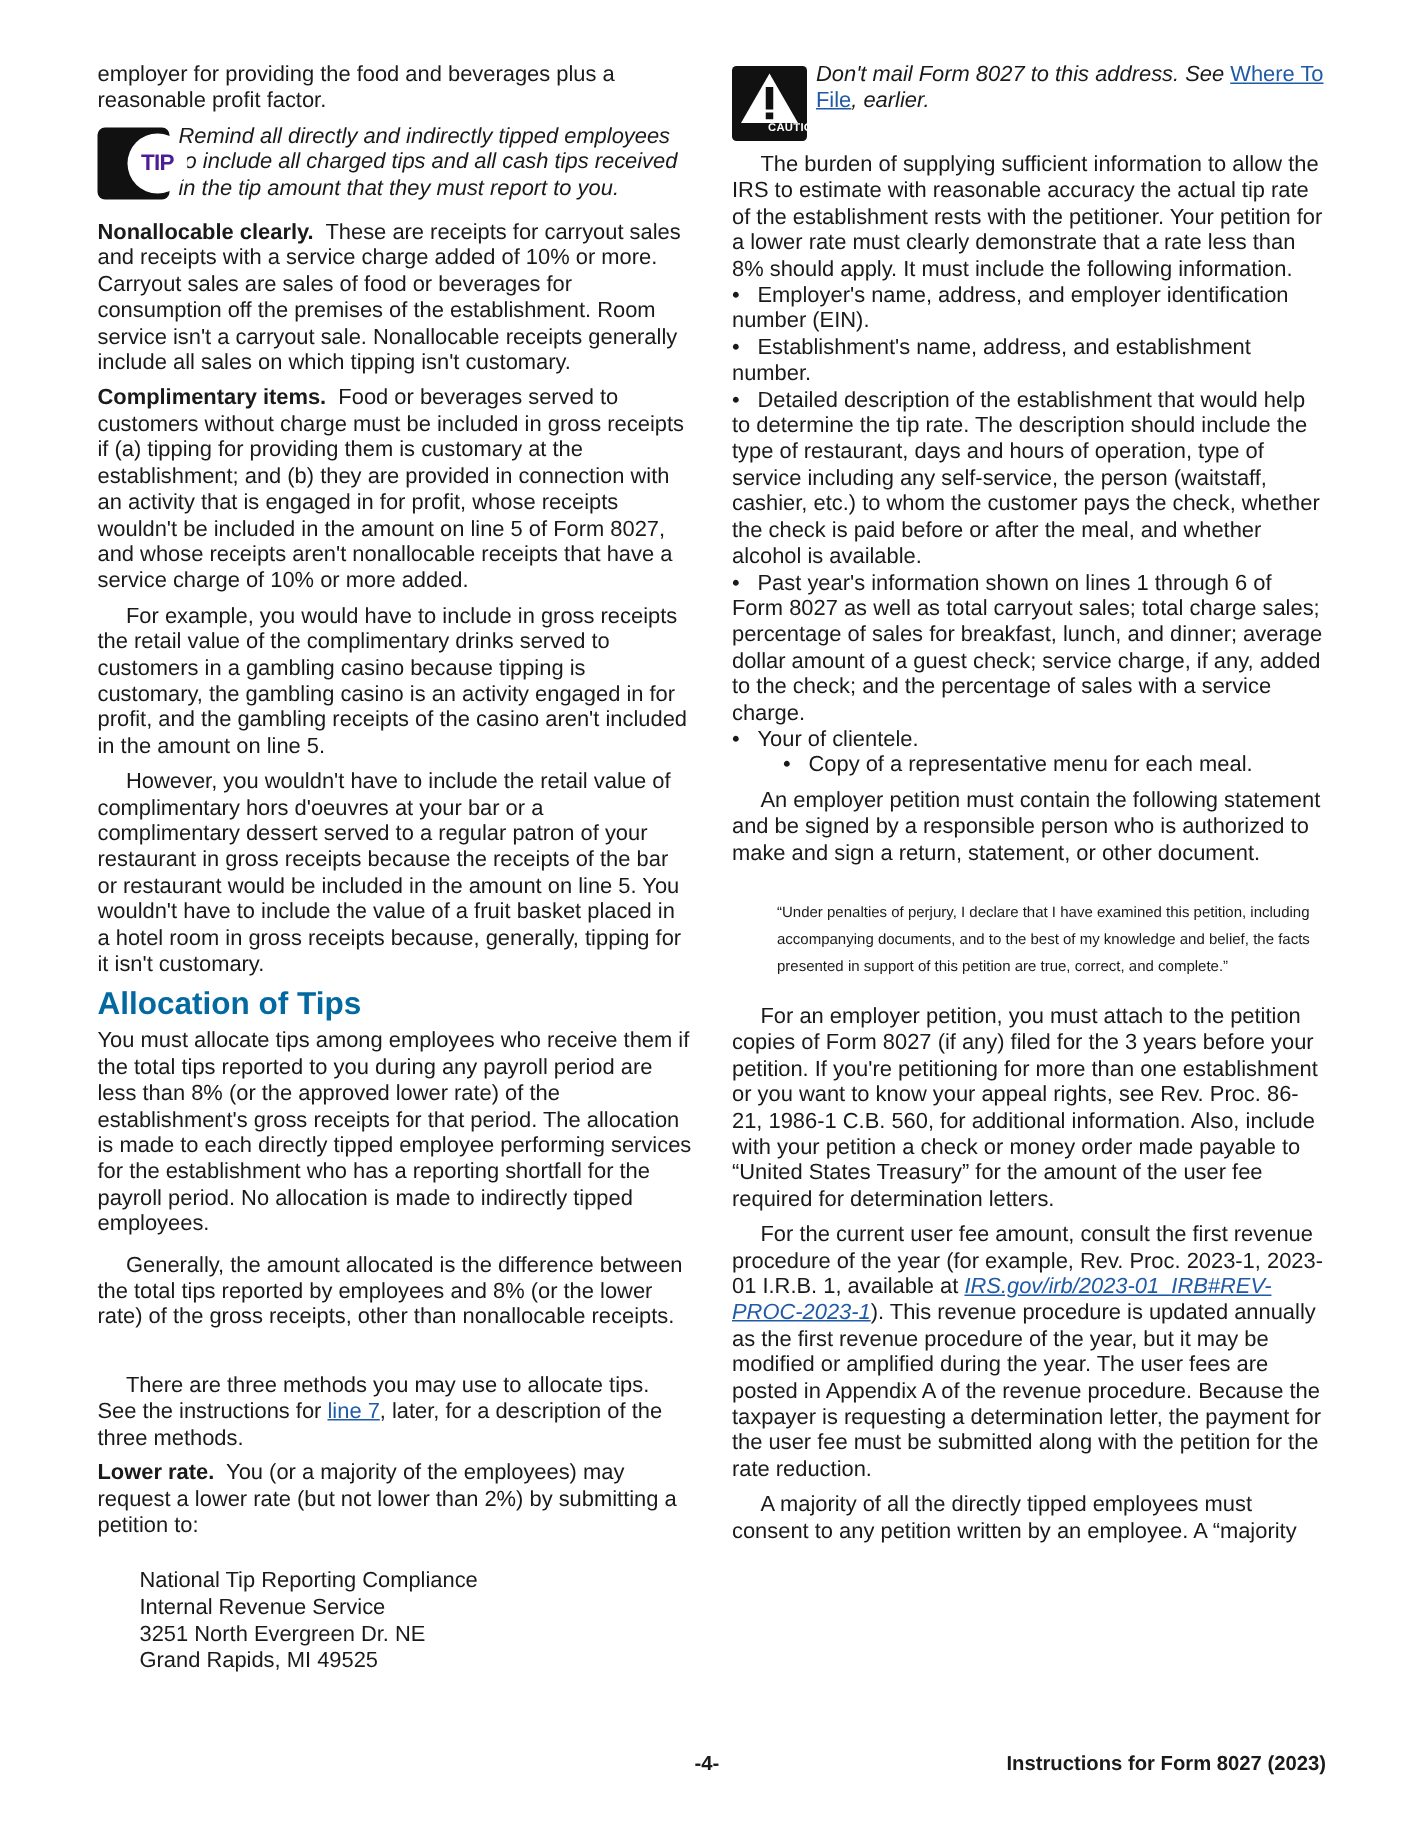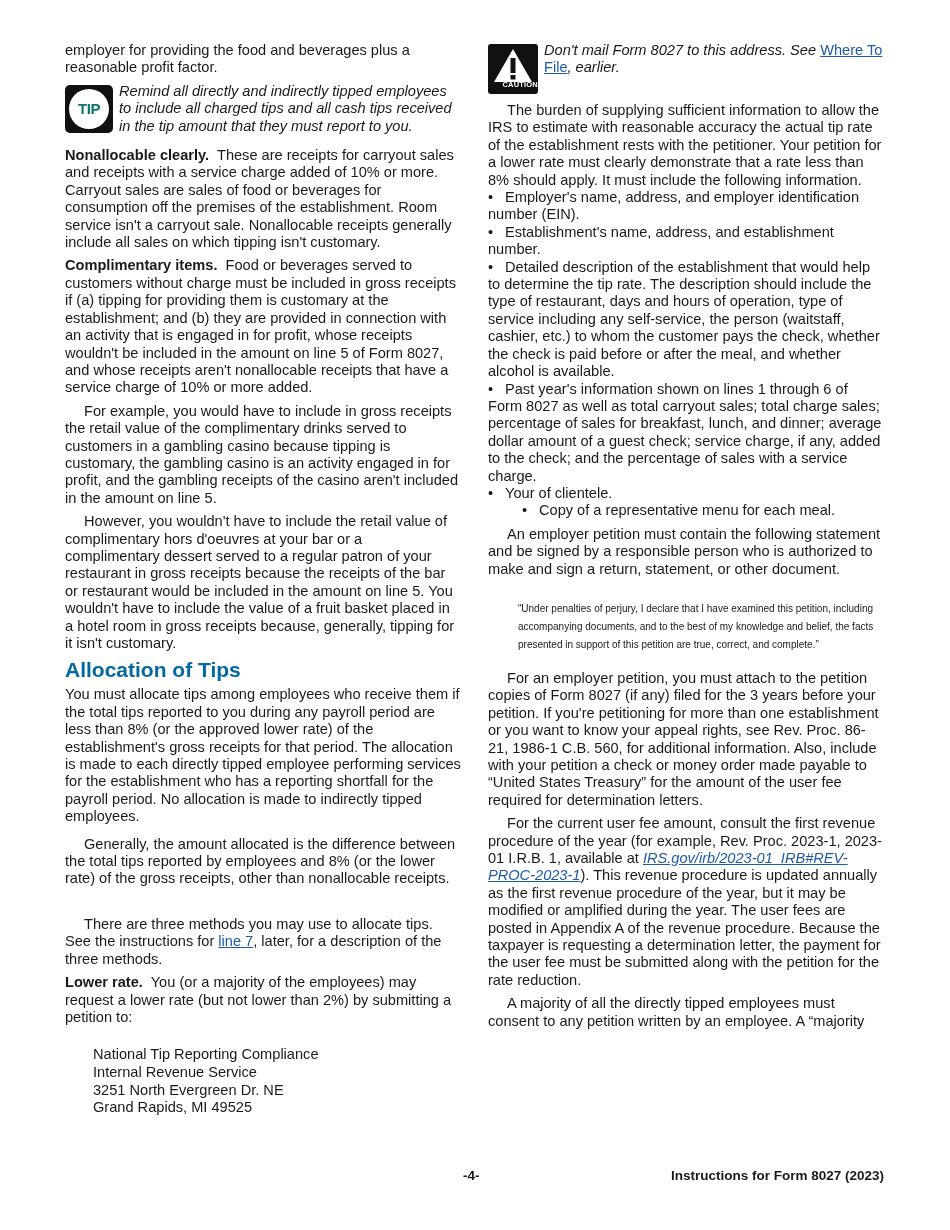--- a/index.html
+++ b/index.html
@@ -8,25 +8,25 @@
   .col { position: absolute; top: 42px; width: 396px; font-size: 14.6px; line-height: 17.4px; }
   .col-left { left: 65px; }
   .col-right { left: 488px; }
   p { margin: 0 0 6px 0; }
   .indent { text-indent: 19px; }
   .runin { font-weight: bold; }
   a.link { color: #1f5aa6; text-decoration: underline; }
   a.link.it { font-style: italic; }
   .note { position: relative; margin: 0 0 12px 0; font-style: italic; }
   .note-icon { float: left; width: 48px; height: 48px; margin: 2px 6px 0 0; background: #111; border-radius: 5px; position: relative; }
-  .tip-circle { position: absolute; left: 4px; top: 4px; width: 40px; height: 40px; border-radius: 50%; background: #fff;
-                display: flex; align-items: center; justify-content: center; font-weight: bold; font-style: normal; font-size: 15px; color: #0f766e; letter-spacing: -0.5px; }
+  .tip-circle { position: absolute; left: 20px; top: 4px; width: 40px; height: 40px; border-radius: 50%; background: #fff;
+                display: flex; align-items: center; justify-content: center; font-weight: bold; font-style: normal; font-size: 15px; color: #4c1d95; letter-spacing: -0.5px; }
   .caution-icon { width: 50px; height: 50px; border-radius: 3px; }
   .caution-icon svg { position: absolute; left: 0; top: 0; }
-  .caution-label { position: absolute; bottom: 1px; left: 0; width: 50px; text-align: right; font-size: 7.5px; font-weight: bold; font-style: normal; color: #fff; letter-spacing: 0.2px; }
+  .caution-label { position: absolute; bottom: 1px; left: 0; width: 50px; text-align: left; font-size: 7.5px; font-weight: bold; font-style: normal; color: #fff; letter-spacing: 0.2px; padding-left: 24px; }
   h2 { font-size: 21px; font-weight: bold; margin: 6px 0 4px 0; line-height: 24px; color: #0369a1; }
   .bullet { margin: 0; }
   .bullet-dot { display: inline-block; width: 17px; }
   .quote { margin: 22px 0 16px 30px; font-size: 10px; line-height: 18px; }
   .address { margin: 20px 0 0 28px; line-height: 17.6px; }
   .address div { margin: 0; }
   .footer { position: absolute; top: 1168px; font-size: 13.5px; font-weight: bold; }
   .page-num { left: 463px; }
   .form-title { right: 66px; }
 </style>

